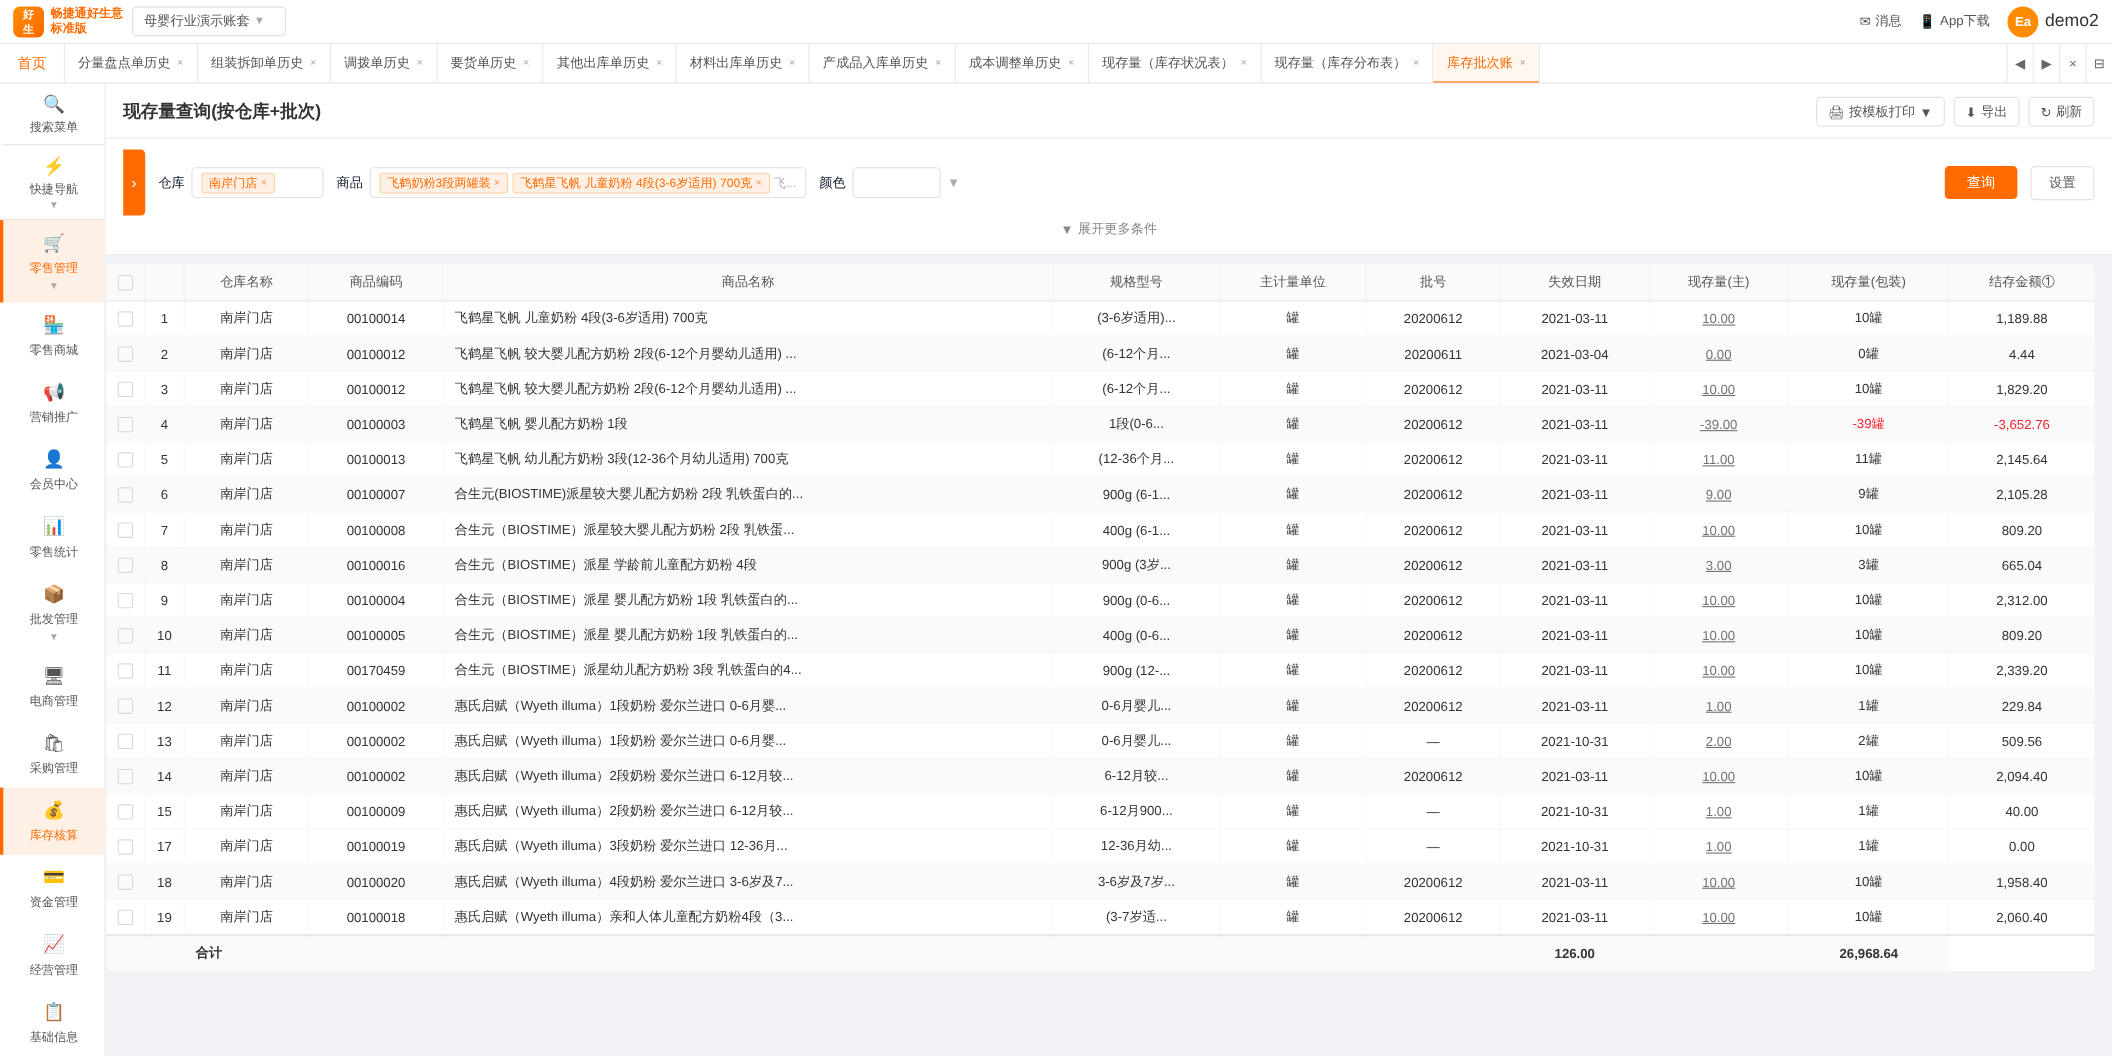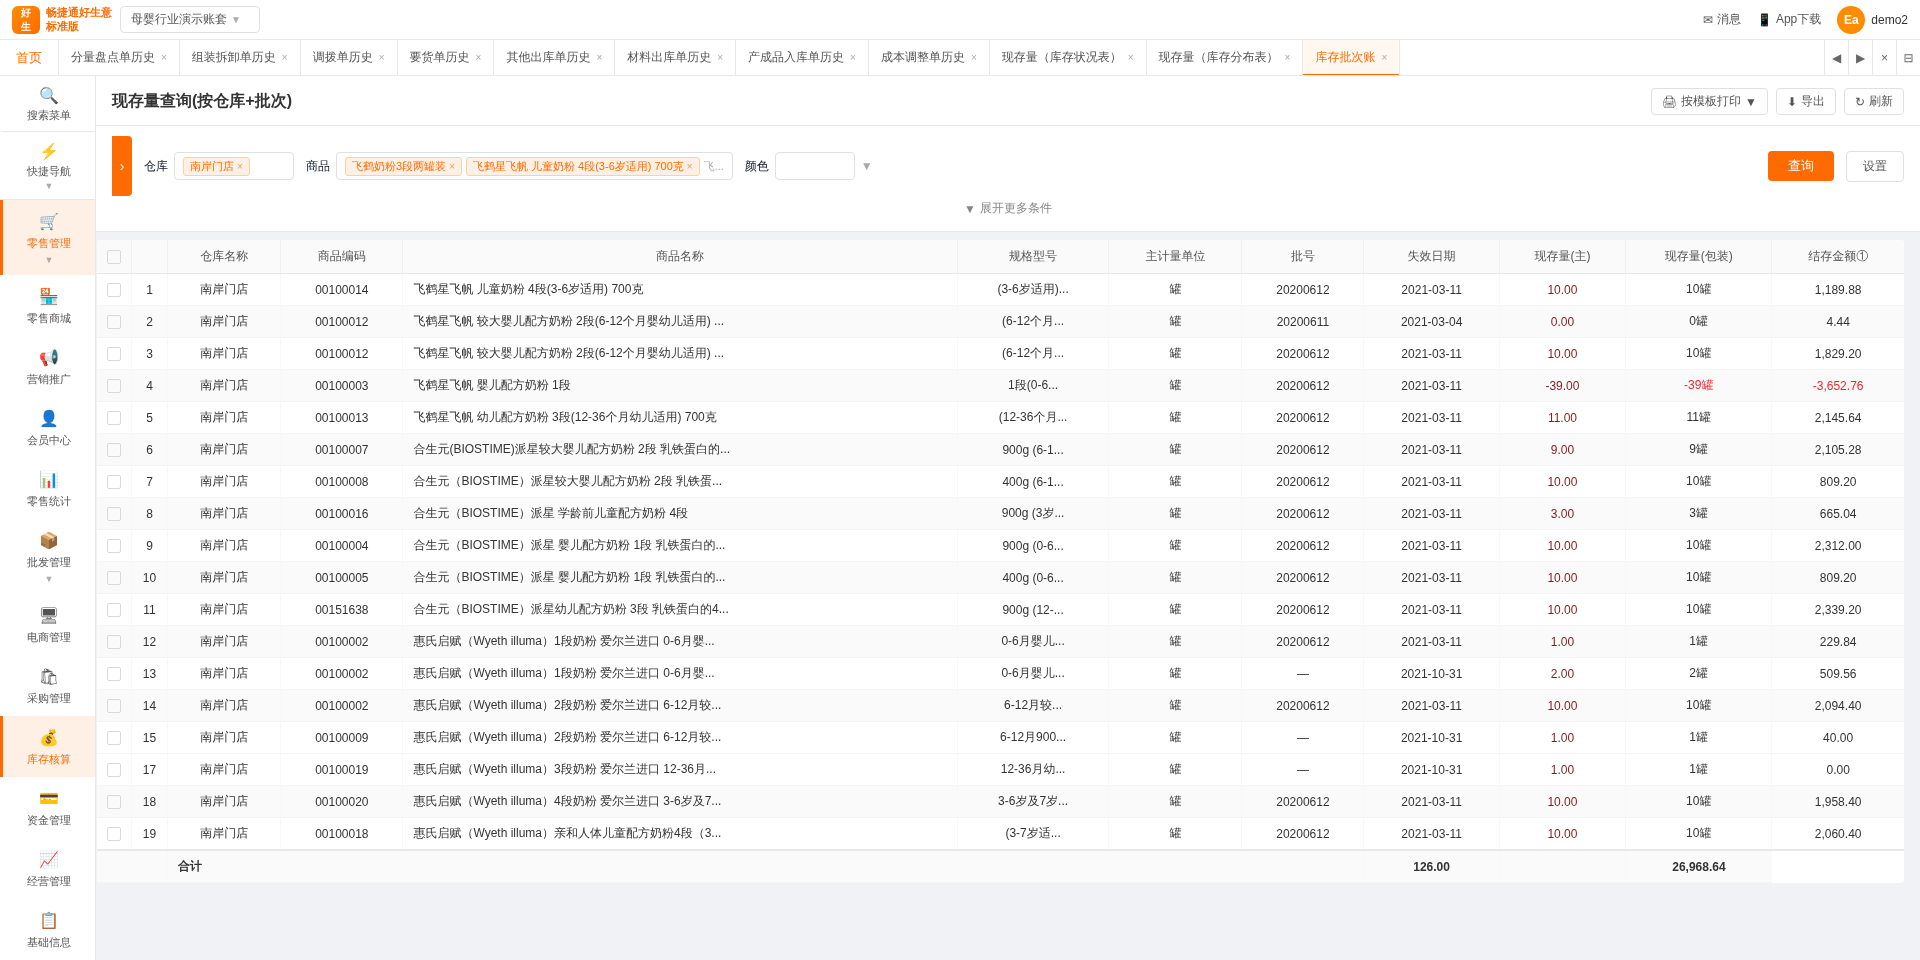--- a/index.html
+++ b/index.html
@@ -13,21 +13,21 @@
     .logo-area { display: flex; align-items: center; gap: 6px; width: 100px; }
     .logo-icon { width: 28px; height: 28px; background: linear-gradient(135deg, #ff8c00, #ff6b00); border-radius: 6px; display: flex; align-items: center; justify-content: center; color: white; font-size: 10px; font-weight: bold; }
     .logo-text { font-size: 11px; color: #ff6b00; font-weight: bold; line-height: 1.2; }
     .company-selector { display: flex; align-items: center; gap: 4px; padding: 4px 10px; border: 1px solid #e0e0e0; border-radius: 4px; cursor: pointer; font-size: 12px; color: #555; min-width: 140px; }
     .company-selector .arrow { color: #aaa; font-size: 10px; }
     .top-bar-spacer { flex: 1; }
     .top-bar-actions { display: flex; align-items: center; gap: 16px; }
     .top-action { display: flex; align-items: center; gap: 4px; color: #555; cursor: pointer; font-size: 12px; }
     .user-info { display: flex; align-items: center; gap: 6px; cursor: pointer; }
     .user-avatar { width: 28px; height: 28px; border-radius: 50%; background: #ff8c00; display: flex; align-items: center; justify-content: center; color: white; font-size: 12px; font-weight: bold; }
-    .user-name { font-size: 12px; color: #333; text-align: center; }
+    .user-name { font-size: 16px; color: #333; text-align: center; }
 
     
     .tab-bar { background: #fff; height: 36px; display: flex; align-items: center; border-bottom: 1px solid #e8e8e8; overflow: hidden; position: relative; }
     .tab-home { padding: 0 16px; height: 36px; display: flex; align-items: center; color: #ff6b00; font-size: 13px; font-weight: 500; border-right: 1px solid #e8e8e8; cursor: pointer; white-space: nowrap; }
     .tab-item { padding: 0 12px; height: 36px; display: flex; align-items: center; gap: 6px; color: #555; font-size: 12px; cursor: pointer; border-right: 1px solid #e8e8e8; white-space: nowrap; position: relative; }
     .tab-item.active { color: #ff6b00; background: #fff7f0; }
     .tab-item.active::after { content: ''; position: absolute; bottom: 0; left: 0; right: 0; height: 2px; background: #ff6b00; }
     .tab-close { color: #aaa; font-size: 10px; cursor: pointer; line-height: 1; }
     .tab-nav-arrows { display: flex; align-items: center; margin-left: auto; }
     .tab-nav-btn { width: 24px; height: 36px; display: flex; align-items: center; justify-content: center; cursor: pointer; color: #666; border-left: 1px solid #e8e8e8; }
@@ -73,21 +73,21 @@
 
     
     .table-wrapper { flex: 1; overflow: auto; padding: 8px 16px 0 1px; }
     .data-table { width: 100%; border-collapse: collapse; background: #fff; border-radius: 4px; overflow: hidden; }
     .data-table th { background: #fafafa; padding: 8px 10px; text-align: center; font-size: 12px; font-weight: 500; color: #555; border-bottom: 1px solid #e8e8e8; border-right: 1px solid #f0f0f0; white-space: nowrap; }
     .data-table th:last-child { border-right: none; }
     .data-table td { padding: 7px 10px; text-align: center; font-size: 12px; color: #333; border-bottom: 1px solid #f5f5f5; border-right: 1px solid #f8f8f8; white-space: nowrap; }
     .data-table td:last-child { border-right: none; }
     .data-table td.align-left { text-align: left; }
     .data-table td.red { color: #f5222d; }
-    .data-table td.underline-link { color: #7f1d1d; cursor: pointer; }
+    .data-table td.underline-link { color: #737373; text-decoration: underline; cursor: pointer; }
     .data-table .col-num { width: 36px; }
     .data-table .col-check { width: 30px; }
     .checkbox-cell { display: flex; align-items: center; justify-content: center; }
     .checkbox { width: 14px; height: 14px; border: 1px solid #d9d9d9; border-radius: 2px; cursor: pointer; }
 
     
     .table-footer { background: #fff; border-top: 2px solid #e8e8e8; }
     .table-footer td { font-weight: 600; background: #fafafa; }
 
     
@@ -524,21 +524,21 @@
     <td class="">809.20</td>
   </tr>
               <tr>
     <td>
                   <div class="checkbox-cell">
                     <div class="checkbox"></div>
                   </div>
                 </td>
     <td>11</td>
     <td>南岸门店</td>
-    <td>00151638</td>
+    <td>00170459</td>
     <td class="align-left">合生元（BIOSTIME）派星幼儿配方奶粉 3段 乳铁蛋白的4...</td>
     <td>900g (12-...</td>
     <td>罐</td>
     <td>20200612</td>
     <td>2021-03-11</td>
     <td class="underline-link">10.00</td>
     <td class="">10罐</td>
     <td class="">2,339.20</td>
   </tr>
               <tr style="background: rgb(250, 250, 250);">

